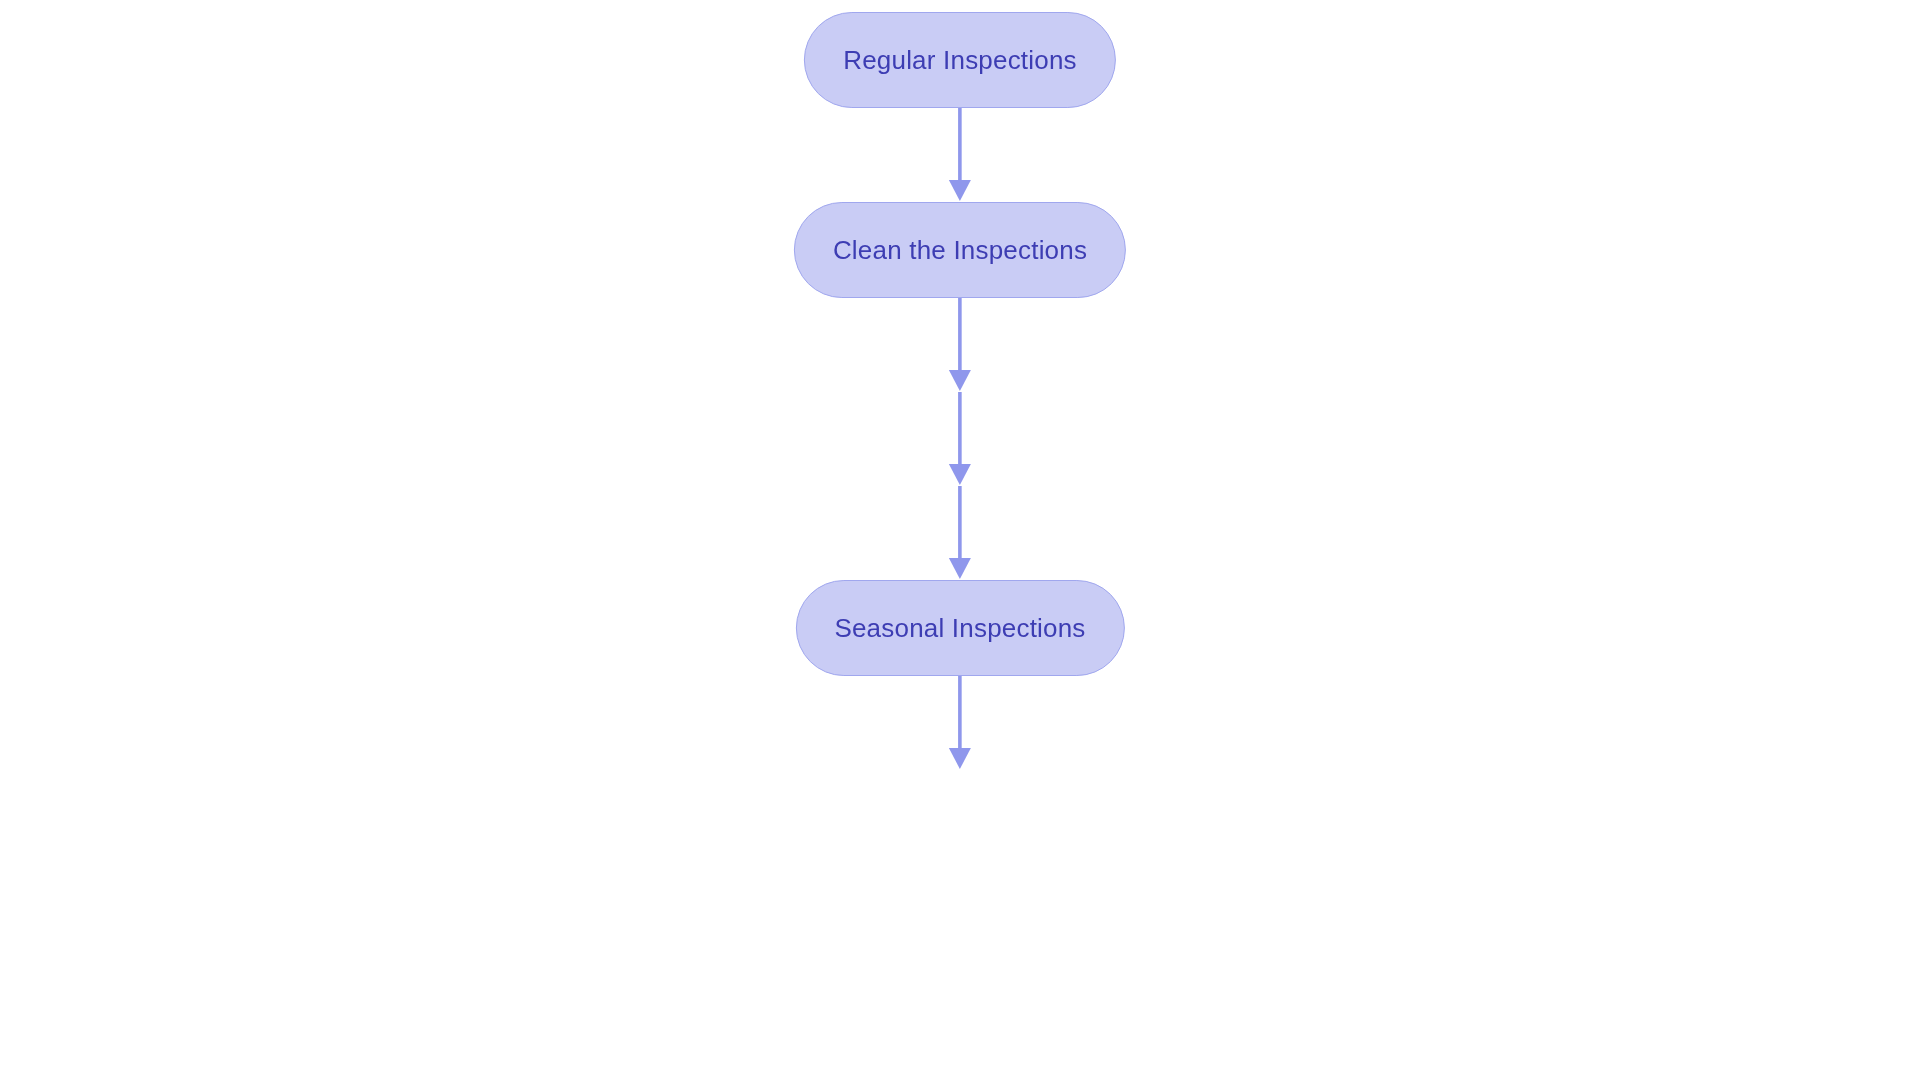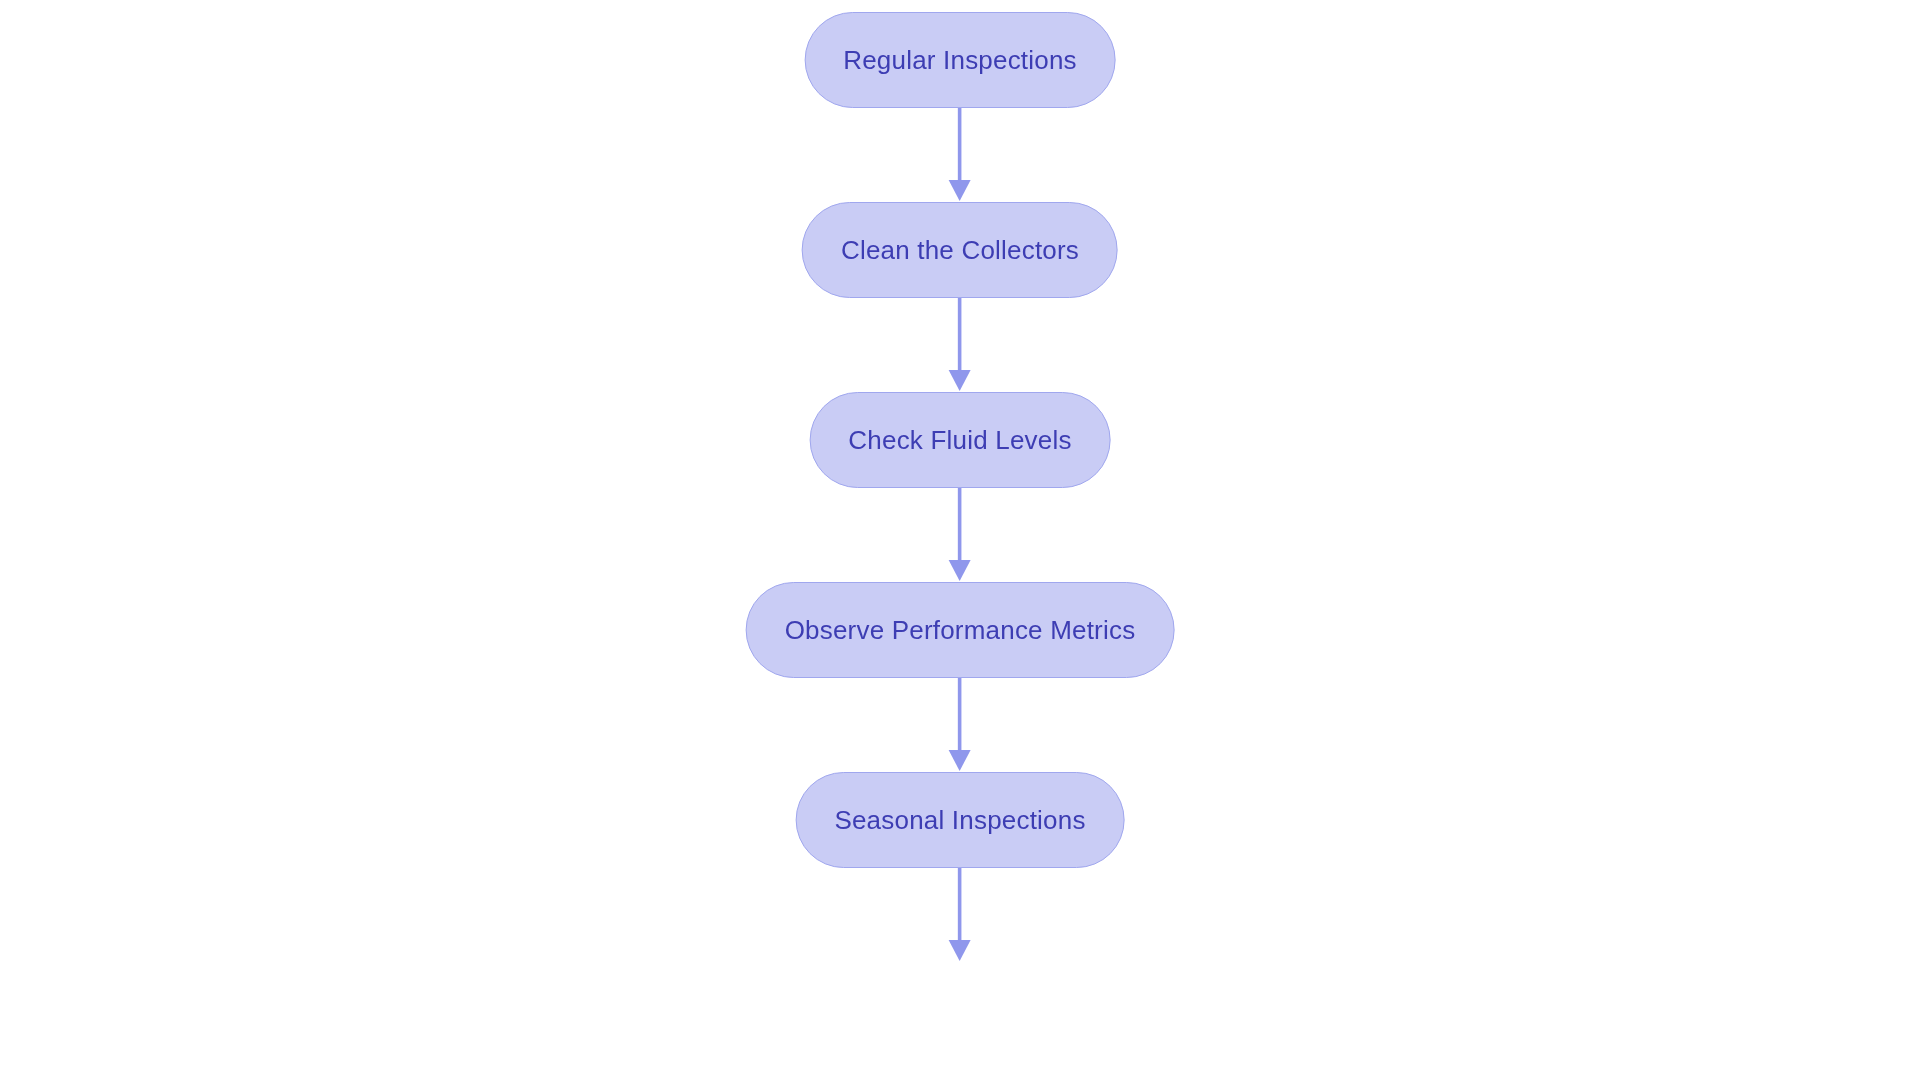--- a/index.html
+++ b/index.html
@@ -69,44 +69,38 @@
     </div>
 
     <div class="flow-arrow">
       <svg width="26" height="94" viewBox="0 0 26 94" aria-hidden="true">
         <line x1="13" y1="0" x2="13" y2="75" stroke="currentColor" stroke-width="3.6"></line>
         <polygon points="2,72 24,72 13,93" fill="currentColor"></polygon>
       </svg>
     </div>
 
     <div class="flow-node">
-      <span>Clean the Collectors</span>
+      <span>Clean the Inspections</span>
     </div>
 
     <div class="flow-arrow">
       <svg width="26" height="94" viewBox="0 0 26 94" aria-hidden="true">
         <line x1="13" y1="0" x2="13" y2="75" stroke="currentColor" stroke-width="3.6"></line>
         <polygon points="2,72 24,72 13,93" fill="currentColor"></polygon>
       </svg>
     </div>
 
-    <div class="flow-node">
-      <span>Check Fluid Levels</span>
-    </div>
 
     <div class="flow-arrow">
       <svg width="26" height="94" viewBox="0 0 26 94" aria-hidden="true">
         <line x1="13" y1="0" x2="13" y2="75" stroke="currentColor" stroke-width="3.6"></line>
         <polygon points="2,72 24,72 13,93" fill="currentColor"></polygon>
       </svg>
     </div>
 
-    <div class="flow-node">
-      <span>Observe Performance Metrics</span>
-    </div>
 
     <div class="flow-arrow">
       <svg width="26" height="94" viewBox="0 0 26 94" aria-hidden="true">
         <line x1="13" y1="0" x2="13" y2="75" stroke="currentColor" stroke-width="3.6"></line>
         <polygon points="2,72 24,72 13,93" fill="currentColor"></polygon>
       </svg>
     </div>
 
     <div class="flow-node">
       <span>Seasonal Inspections</span>

